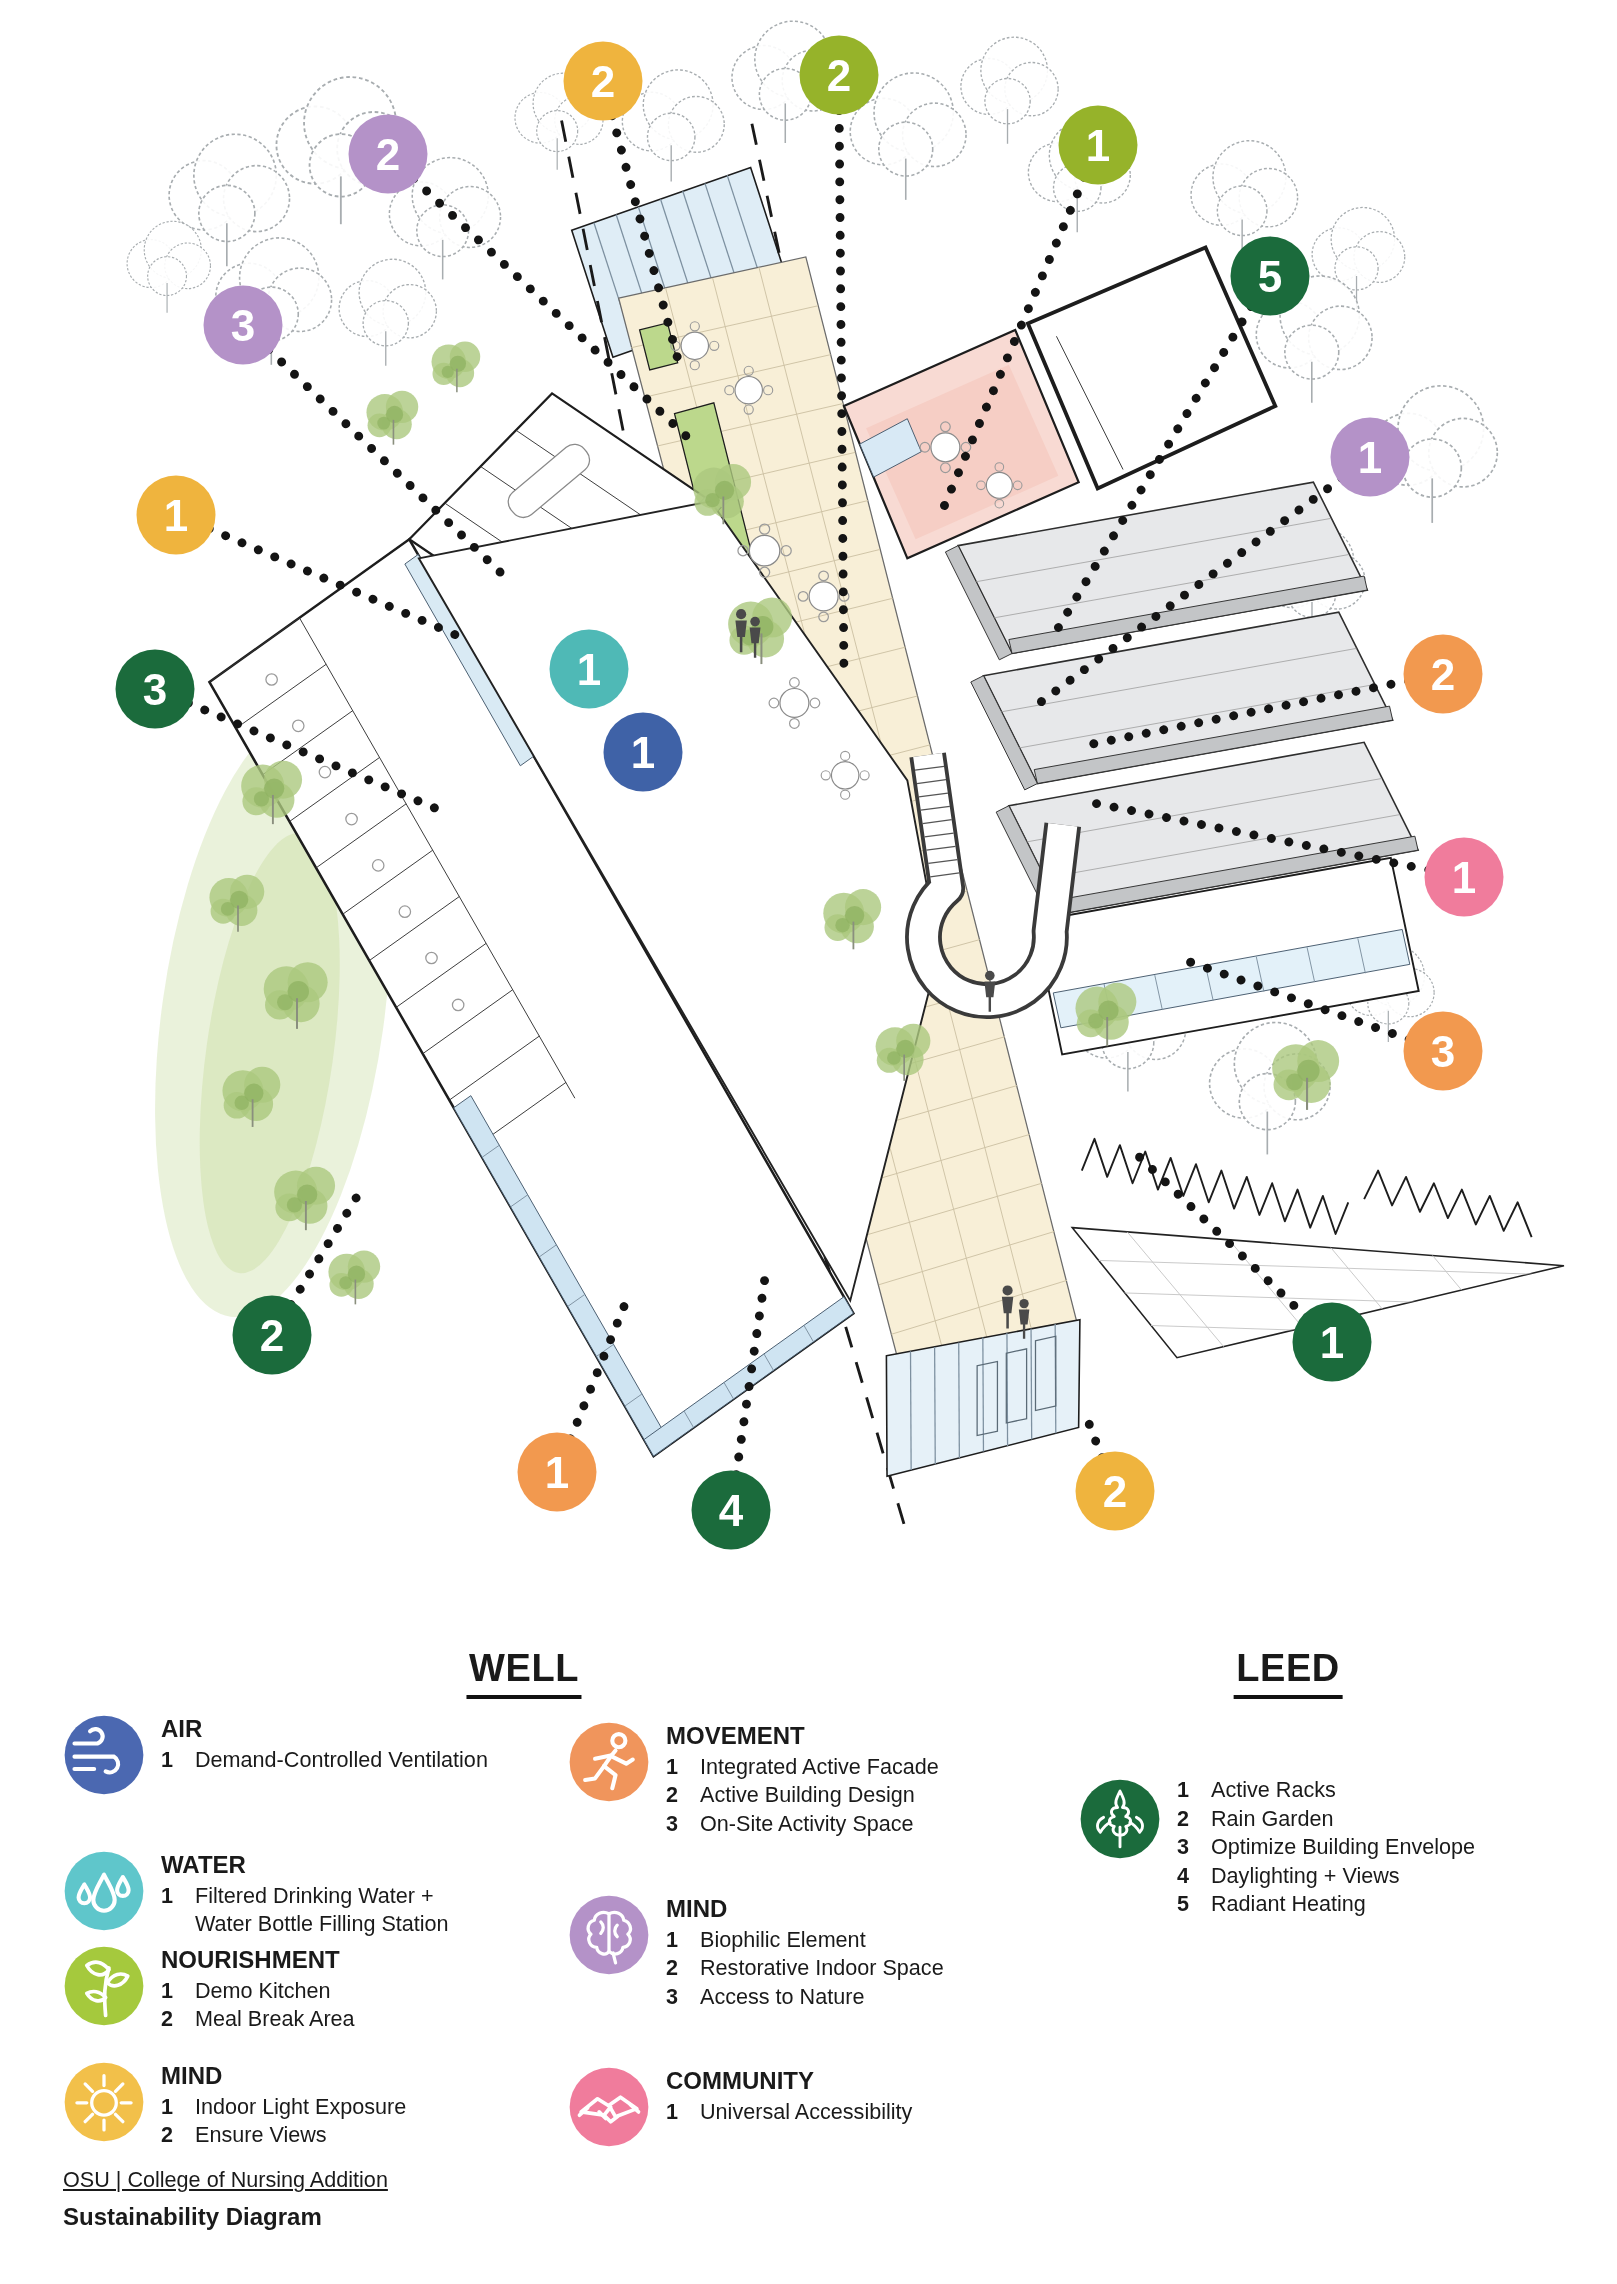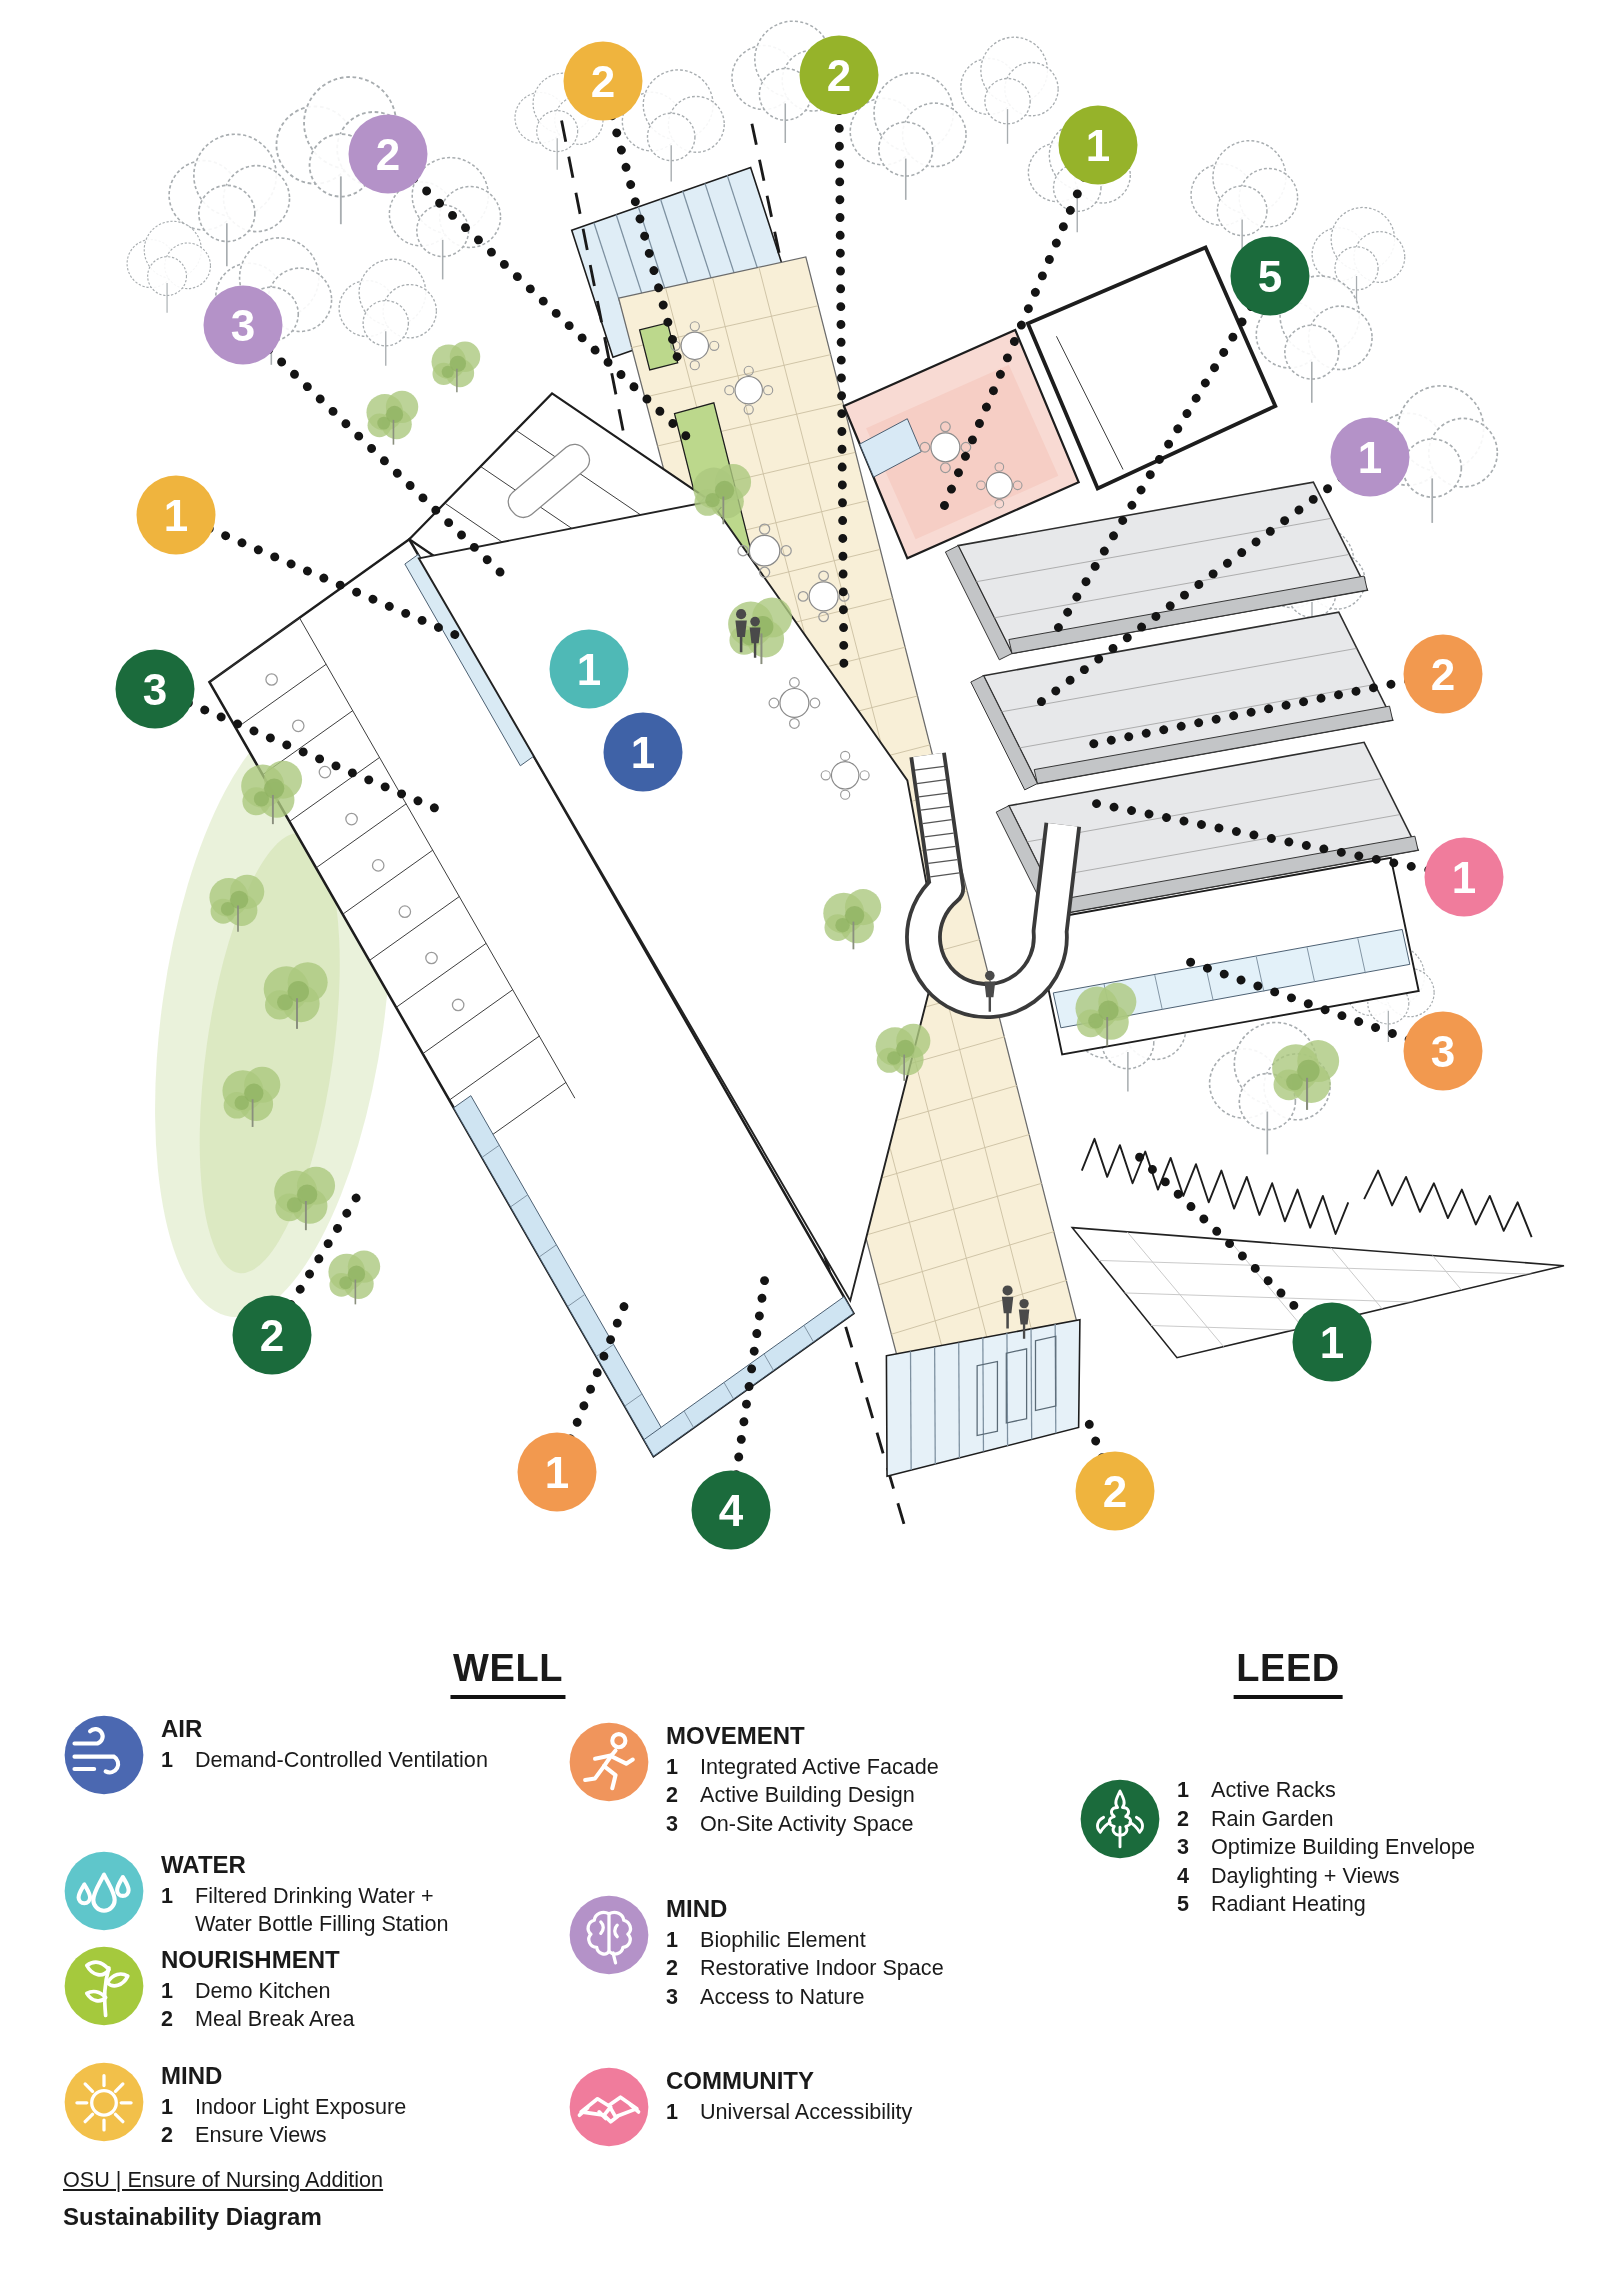--- a/index.html
+++ b/index.html
@@ -371,21 +371,21 @@
       <div class="badge" style="left: 1443px; top: 674px; background: rgb(242, 153, 79);">2</div>
       <div class="badge" style="left: 1464px; top: 877px; background: rgb(240, 124, 156);">1</div>
       <div class="badge" style="left: 1443px; top: 1051px; background: rgb(242, 153, 79);">3</div>
       <div class="badge" style="left: 272px; top: 1335px; background: rgb(27, 107, 60);">2</div>
       <div class="badge" style="left: 1332px; top: 1342px; background: rgb(27, 107, 60);">1</div>
       <div class="badge" style="left: 557px; top: 1472px; background: rgb(242, 153, 79);">1</div>
       <div class="badge" style="left: 731px; top: 1510px; background: rgb(27, 107, 60);">4</div>
       <div class="badge" style="left: 1115px; top: 1491px; background: rgb(239, 180, 62);">2</div>
     </div>
 
-  <div class="legend-title" style="left:508px; top:1647px;">WELL</div>
+  <div class="legend-title" style="left:524px; top:1647px;">WELL</div>
   <div class="legend-title" style="left:1288px; top:1647px;">LEED</div>
 
   <div class="cat" style="left:63px; top:1714px;">
     <div class="icon">
       <svg viewBox="0 0 100 100" width="82" height="82">
         <circle cx="50" cy="50" r="48" fill="#4B68B1"></circle>
         <g fill="none" stroke="#fff" stroke-width="5" stroke-linecap="round">
           <path d="M14,36 H42 A9,9 0 1,0 33,21"></path>
           <path d="M14,52 H62 A10,10 0 1,1 52,70"></path>
           <path d="M14,67 H38"></path>
@@ -605,17 +605,17 @@
             <span class="txt">Daylighting + Views</span>
           </div>
           <div class="item">
             <span class="num">5</span>
             <span class="txt">Radiant Heating</span>
           </div>
         </div>
     </div>
   </div>
 
-  <div class="footer-line1" style="left:63px; top:2167px;">OSU | Ensure of Nursing Addition</div>
+  <div class="footer-line1" style="left:63px; top:2167px;">OSU | College of Nursing Addition</div>
   <div class="footer-line2" style="left:63px; top:2203px;">Sustainability Diagram</div>
 
 </div>
 
 
 </body></html>

